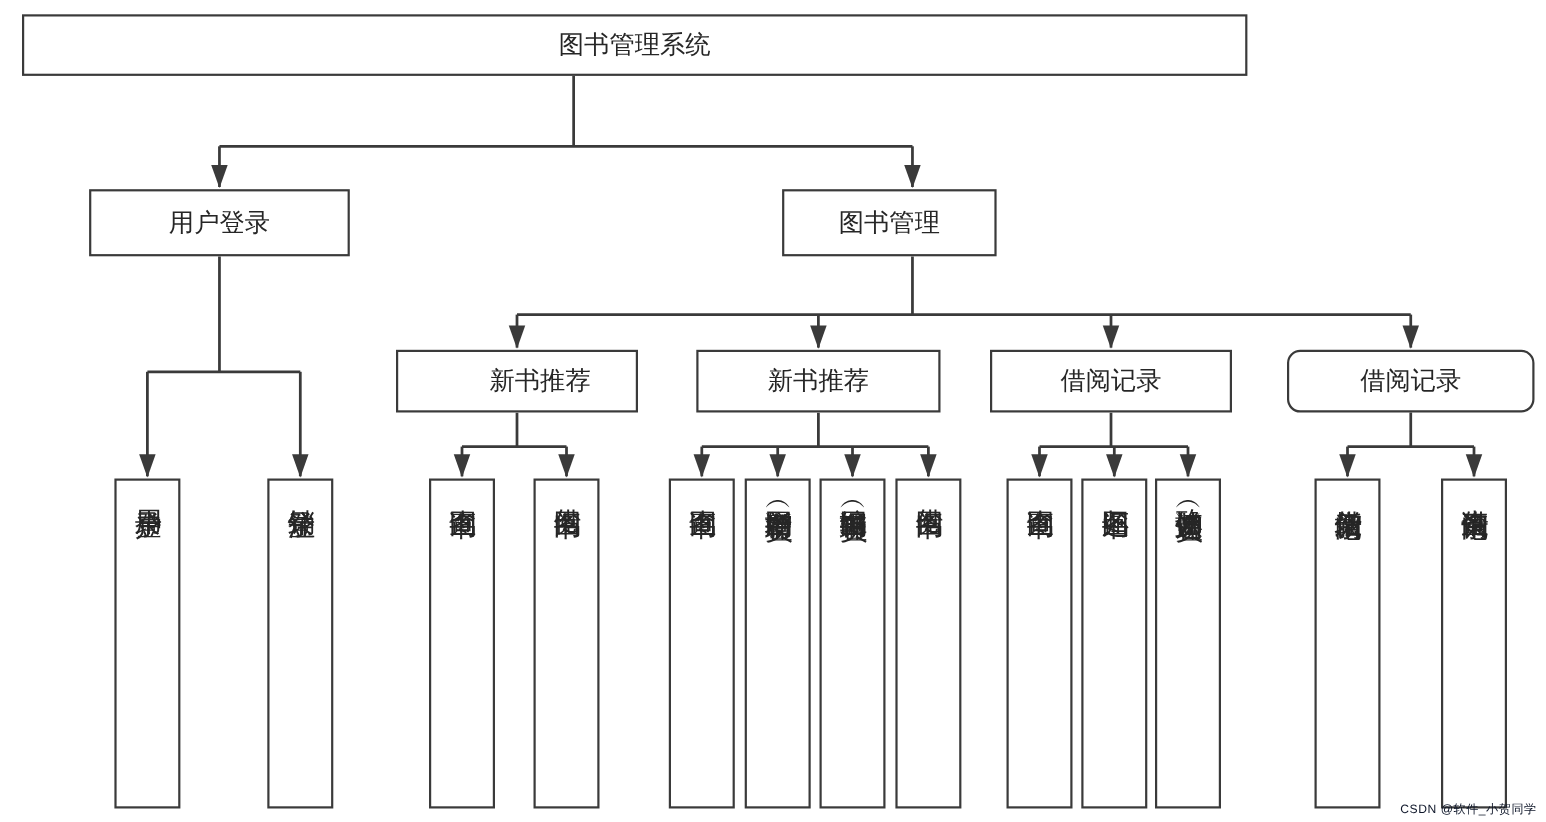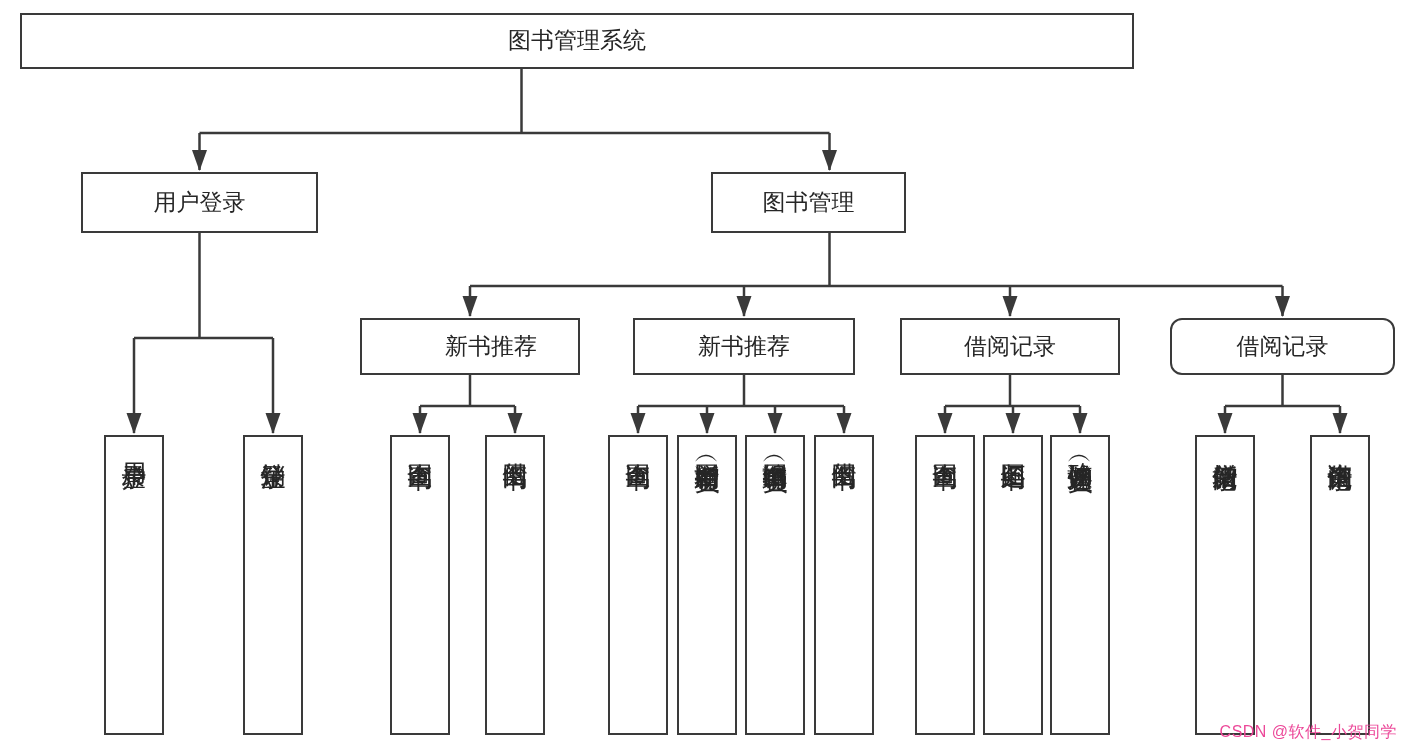--- a/index.html
+++ b/index.html
@@ -51,22 +51,22 @@
     writing-mode: vertical-rl;
     text-orientation: upright;
     font-size: 25px;
     letter-spacing: 1px;
     line-height: 1.0;
   }
   #watermark {
     position: absolute;
     right: 8px;
     bottom: 4px;
-    font-size: 16px;
-    color: #ec4899;
+    font-size: 11px;
+    color: #0f172a;
     letter-spacing: 0.5px;
     white-space: nowrap;
     pointer-events: none;
   }
 </style>
 </head>
 <body>
 
 <div id="canvas">
   <svg id="wires" viewBox="0 0 1405 747" xmlns="http://www.w3.org/2000/svg">

